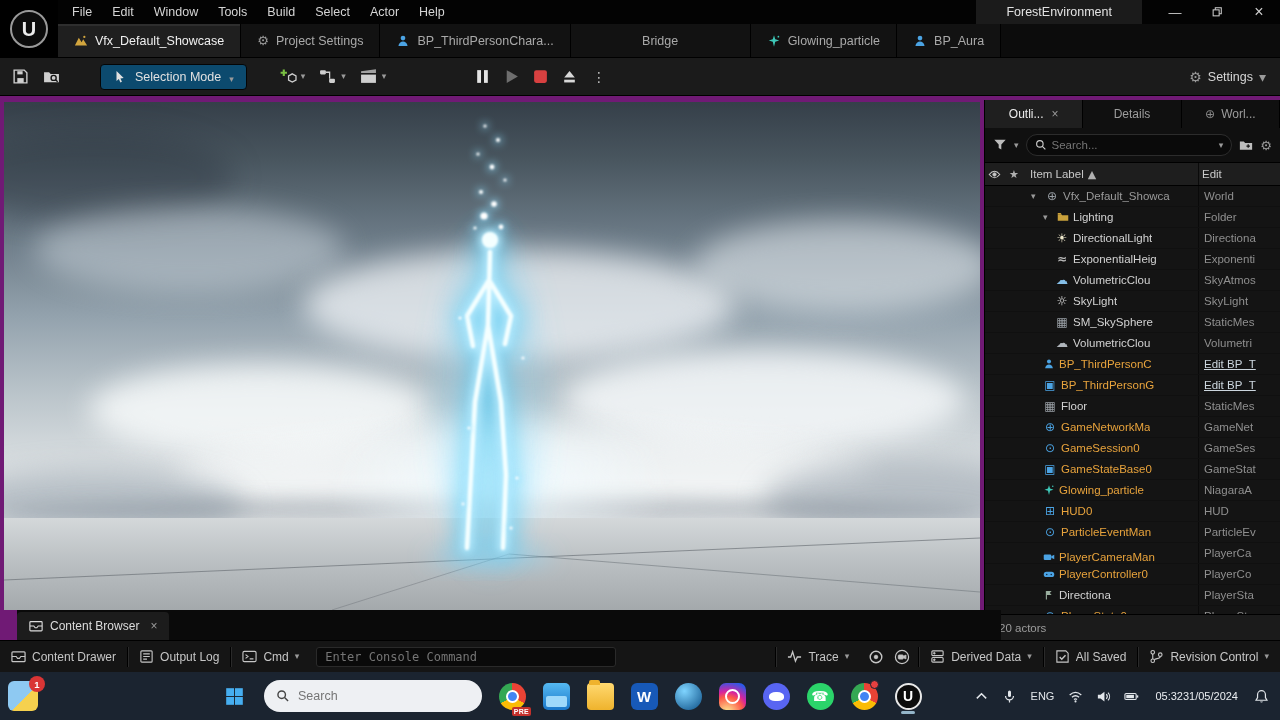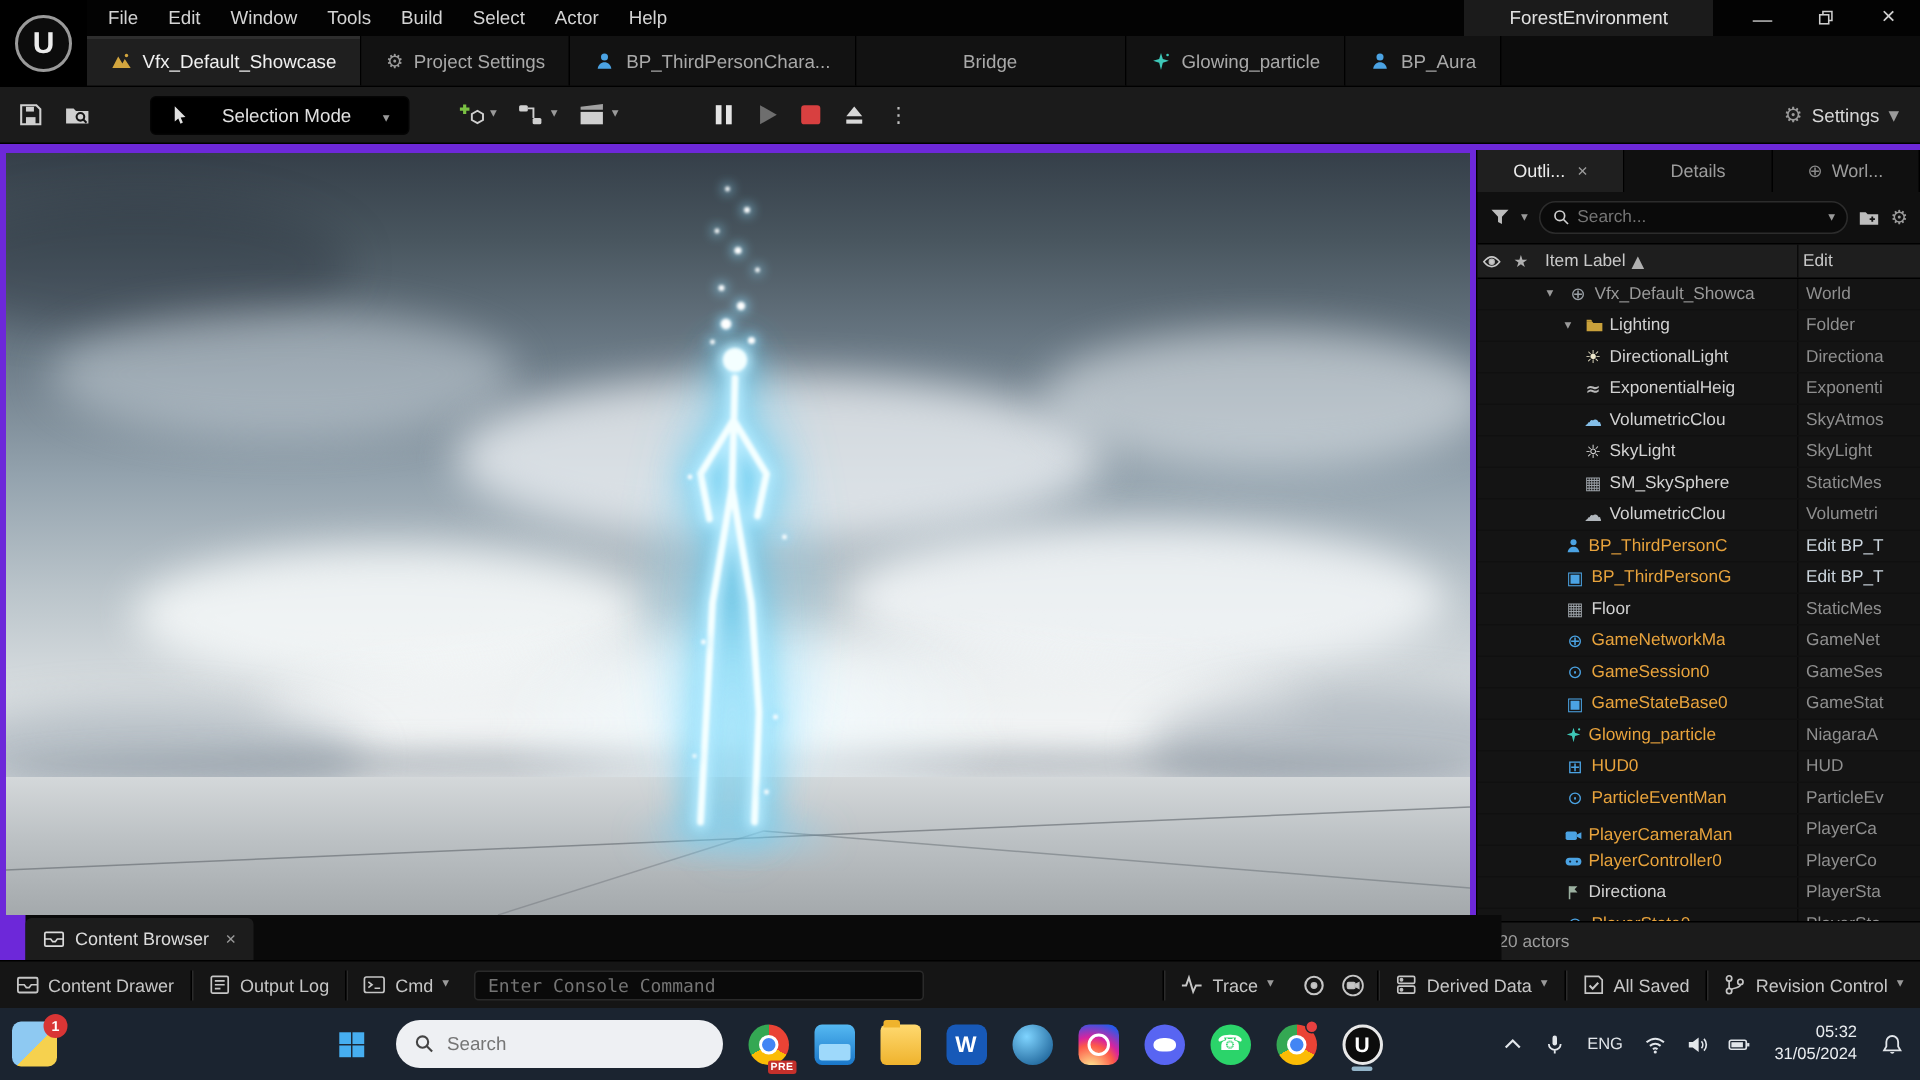--- a/index.html
+++ b/index.html
@@ -29,32 +29,32 @@
   .etab.active{background:#1f1f1f;color:#f0f0f0;box-shadow:inset 0 2px 0 #2e2e2e}
   .etab.wide{width:180px;justify-content:center}
   .etab-ic .txt-icon{font-size:13px;color:#9a9a9a}
   .etab-ic .svg-icon{width:14px;height:14px}
 
   
   .toolbar{position:absolute;left:0;top:58px;width:1280px;height:38px;background:#1b1b1b;display:flex;align-items:center;padding:0 12px;gap:14px;border-bottom:1px solid #000}
   .tool-btn{display:flex;align-items:center;gap:5px;color:#cfcfcf}
   .tool-btn .svg-icon{width:17px;height:17px;fill:#cfcfcf}
   .dd{font-size:9px;color:#9a9a9a}
-  .mode-btn{display:flex;align-items:flex-end;gap:21px;background:#000000;border:1px solid #050505;border-radius:4px;
+  .mode-btn{display:flex;align-items:flex-end;gap:8px;background:#0c4a6e;border:1px solid #050505;border-radius:4px;
             padding:5px 12px;font-size:12.5px;color:#e0e0e0;margin-left:26px}
   .mode-btn .svg-icon{width:14px;height:14px;fill:#e0e0e0}
   .playback{position:absolute;left:474px;display:flex;align-items:center;gap:12px}
   .playback .svg-icon{width:17px;height:17px}
   .pb-pause{fill:#e4e4e4}
   .kebab{color:#bdbdbd;font-size:14px;margin-left:2px}
   .settings-btn{position:absolute;right:14px;display:flex;align-items:center;gap:6px;font-size:12.5px;color:#d6d6d6}
   .settings-btn .txt-icon{font-size:14px}
 
   
-  .workspace{position:absolute;left:0;top:96px;width:1280px;height:544px;background:#6d28d9}
+  .workspace{position:absolute;left:0;top:96px;width:1280px;height:544px;background:#701a75}
   .viewport{position:absolute;left:4px;top:6px;width:976px;height:508px;overflow:hidden;background:#39424c}
   .sky{position:absolute;left:0;top:0;width:100%;height:416px;
        background:linear-gradient(180deg,#353f49 0%,#49565f 14%,#6b7a86 32%,#94a3ae 52%,#bac4ca 70%,#dfe3e5 90%,#e9ebec 100%)}
   .cloud{position:absolute;border-radius:50%;filter:blur(14px)}
   .c1{left:300px;top:148px;width:430px;height:110px;background:rgba(244,247,249,.72)}
   .c2{left:30px;top:105px;width:310px;height:85px;background:rgba(216,224,231,.45)}
   .c3{left:690px;top:118px;width:300px;height:92px;background:rgba(233,238,242,.55)}
   .c4{left:85px;top:262px;width:340px;height:92px;background:rgba(250,252,253,.8)}
   .c5{left:560px;top:248px;width:400px;height:100px;background:rgba(247,250,251,.8)}
   .c8{left:170px;top:326px;width:700px;height:92px;background:rgba(252,253,254,.6)}
@@ -89,21 +89,21 @@
   .olrows{flex:1;overflow:hidden;background:#141414}
   .olrow{display:grid;grid-template-columns:21px 21px 1fr 82px;align-items:center;height:21px;font-size:11.5px;border-bottom:1px solid rgba(0,0,0,.2)}
   .ollab{display:flex;align-items:center;gap:4px;overflow:hidden;white-space:nowrap;height:100%}
   .oltext{color:#d2d2d2;overflow:hidden}
   .olrow.orange .oltext{color:#e8a33c}
   .olrow.muted .oltext{color:#9a9a9a}
   .olcaret{font-family:"DejaVu Sans",sans-serif;font-size:9px;color:#9a9a9a;width:10px;flex:none}
   .ollab .txt-icon{font-size:12px;width:14px;text-align:center;flex:none}
   .ollab .svg-icon{width:12px;height:12px;flex:none}
   .oltype{border-left:1px solid #0a0a0a;padding:0 5px;color:#8f8f8f;overflow:hidden;white-space:nowrap;height:100%;display:flex;align-items:center;font-size:11.5px}
-  .oltype.link{color:#ccd6de;}
+  .oltype.link{color:#ccd6de;text-decoration:underline}
   .ic-world{color:#9aa0a6}.ic-sun{color:#eee8cc}.ic-fog{color:#b8b8b8;font-weight:bold}.ic-atmo{color:#85bfe8}
   .ic-skylight{color:#e6e6e6}.ic-mesh{color:#9aa0a6}.ic-cloud{color:#b0b6bc}.ic-frame{color:#4ba3e3}
   .ic-globe{color:#4ba3e3}.ic-session{color:#4ba3e3}.ic-hud{color:#4ba3e3}.ic-state{color:#4ba3e3}
   .ic-gear{color:#9a9a9a}
   .olfooter{flex:none;height:26px;background:#1b1b1b;border-top:1px solid #000;display:flex;align-items:center;padding:0 14px;font-size:11.5px;color:#9c9c9c}
 
   
   .cbstrip{position:absolute;left:17px;top:514px;width:984px;height:30px;background:#0a0a0a;display:flex;align-items:stretch}
   .cbtab{display:flex;align-items:center;gap:7px;background:#1c1c1c;padding:0 12px;margin-top:2px;border-radius:4px 4px 0 0;font-size:12px;color:#dcdcdc}
   .cbtab .svg-icon{width:14px;height:14px;stroke:#c8c8c8;fill:none}
@@ -149,21 +149,21 @@
   .app-discord::after{content:'';position:absolute;left:6px;right:6px;top:9px;bottom:9px;background:#fff;border-radius:45% 45% 40% 40%}
   .app-whatsapp{background:#2bd46a;border-radius:50%;font-size:14px;font-family:"DejaVu Sans",sans-serif}
   .app-unreal-engine{background:#0c0c0c;border-radius:50%;border:2px solid #e8e8e8;font-size:14px}
   .pre{position:absolute;bottom:0;right:1px;background:#c4302b;color:#fff;font:700 7px "Liberation Sans",sans-serif;
        padding:1px 2px;border-radius:2px;z-index:2;letter-spacing:.3px}
   .reddot{position:absolute;top:4px;right:5px;width:9px;height:9px;border-radius:50%;background:#e84040;border:1.5px solid #1b2430;z-index:2}
   .tray{position:absolute;right:6px;top:0;height:48px;display:flex;align-items:center;gap:3px;color:#e2e6ea}
   .tray-btn{height:36px;display:flex;align-items:center;justify-content:center;padding:0 5px;border-radius:4px}
   .tray .svg-icon{width:15px;height:15px;stroke:#e2e6ea;fill:none}
   .tray-lang{font-size:11px;padding:0 6px}
-  .clock{display:flex;flex-direction:column;align-items:flex-end;justify-content:center;font-size:11px;line-height:1.35;padding:0 8px;color:#eaedf0}
+  .clock{display:flex;flex-direction:row;align-items:flex-end;justify-content:center;font-size:11px;line-height:1.35;padding:0 8px;color:#eaedf0}
 </style>
 </head>
 <body>
 
 <div id="root">
 
   <header class="menubar">
     <div class="menus" id="menubar-items">
         <div class="menu-item">File</div>
         <div class="menu-item">Edit</div>

